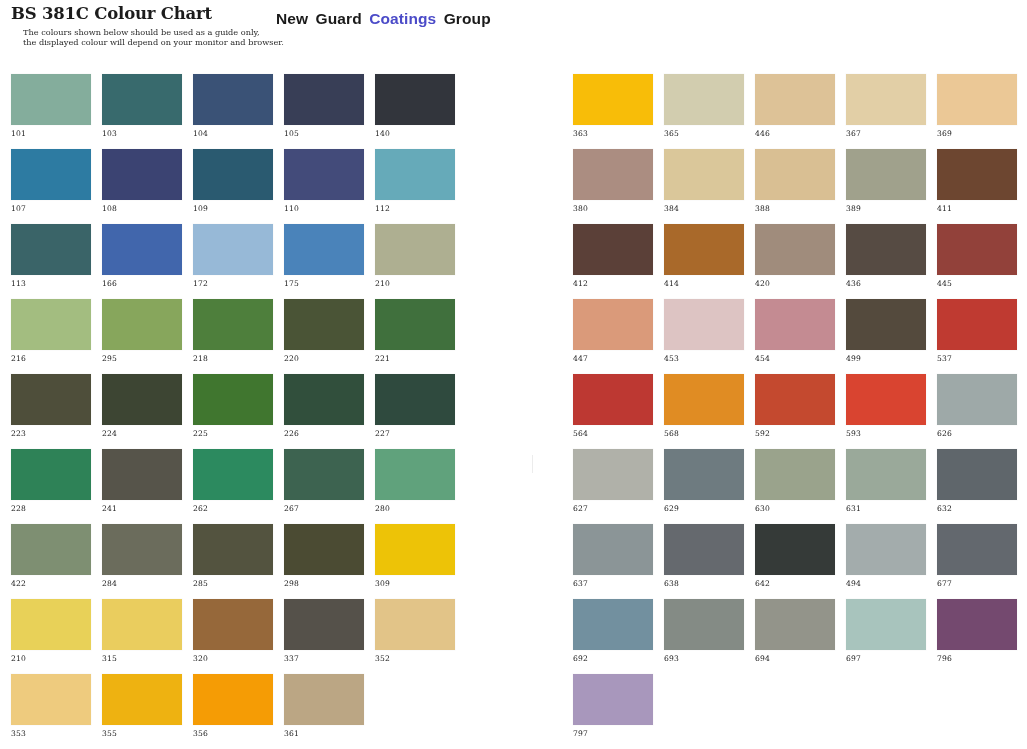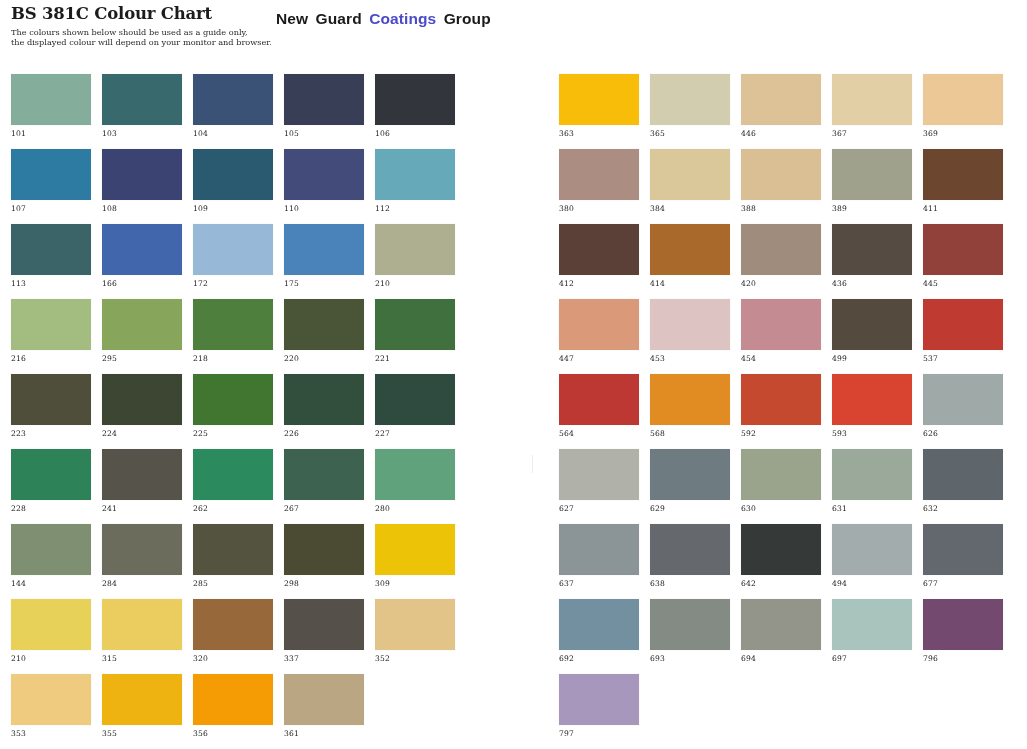--- a/index.html
+++ b/index.html
@@ -44,21 +44,21 @@
     color: #1c1c1c;
     margin: 0;
     line-height: 20px;
     white-space: nowrap;
   }
   .chart-sub {
     font-family: "DejaVu Serif", "Liberation Serif", serif;
     font-size: 8.2px;
     line-height: 10.4px;
     color: #2a2a2a;
-    margin: 3px 0 0 0;
+    margin: 3px 0 0 12px;
     max-width: 250px;
   }
   .chart-sub span { display: block; white-space: nowrap; }
 
   .brand {
     position: absolute;
     left: 276px;
     top: 10px;
     font-family: "Liberation Sans", sans-serif;
     font-weight: bold;
@@ -75,21 +75,21 @@
     position: absolute;
     left: 0;
     top: 74px;
     width: 1027px;
   }
   .col {
     position: absolute;
     top: 0;
   }
   .col-left  { left: 11px; }
-  .col-right { left: 559px; }
+  .col-right { left: 573px; }
 
   .grid {
     display: grid;
     grid-template-columns: repeat(5, 80px);
     grid-auto-rows: 75px;
     column-gap: 11px;
     row-gap: 0px;
   }
   .cell {
     width: 80px;
@@ -159,21 +159,21 @@
           <div class="cell">
             <div class="chip" title="104" style="background: rgb(58, 82, 118);"></div>
             <div class="chip-label">104</div>
           </div>
           <div class="cell">
             <div class="chip" title="105" style="background: rgb(56, 62, 86);"></div>
             <div class="chip-label">105</div>
           </div>
           <div class="cell">
             <div class="chip" title="106" style="background: rgb(50, 53, 60);"></div>
-            <div class="chip-label">106</div>
+            <div class="chip-label">140</div>
           </div>
           <div class="cell">
             <div class="chip" title="107" style="background: rgb(45, 123, 162);"></div>
             <div class="chip-label">107</div>
           </div>
           <div class="cell">
             <div class="chip" title="108" style="background: rgb(59, 67, 114);"></div>
             <div class="chip-label">108</div>
           </div>
           <div class="cell">
@@ -263,21 +263,21 @@
           <div class="cell">
             <div class="chip" title="267" style="background: rgb(61, 99, 80);"></div>
             <div class="chip-label">267</div>
           </div>
           <div class="cell">
             <div class="chip" title="280" style="background: rgb(96, 162, 124);"></div>
             <div class="chip-label">280</div>
           </div>
           <div class="cell">
             <div class="chip" title="283" style="background: rgb(126, 143, 114);"></div>
-            <div class="chip-label">144</div>
+            <div class="chip-label">422</div>
           </div>
           <div class="cell">
             <div class="chip" title="284" style="background: rgb(107, 108, 92);"></div>
             <div class="chip-label">284</div>
           </div>
           <div class="cell">
             <div class="chip" title="285" style="background: rgb(83, 83, 63);"></div>
             <div class="chip-label">285</div>
           </div>
           <div class="cell">

